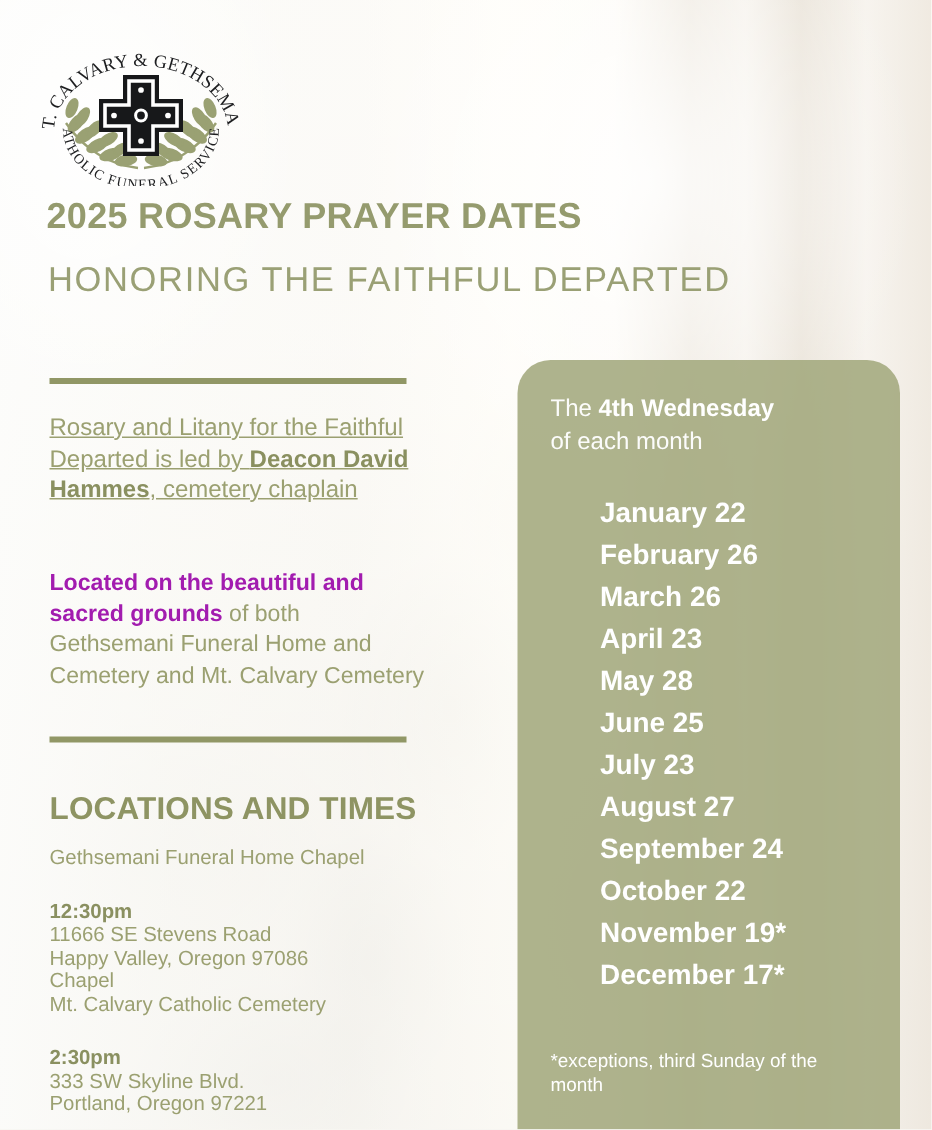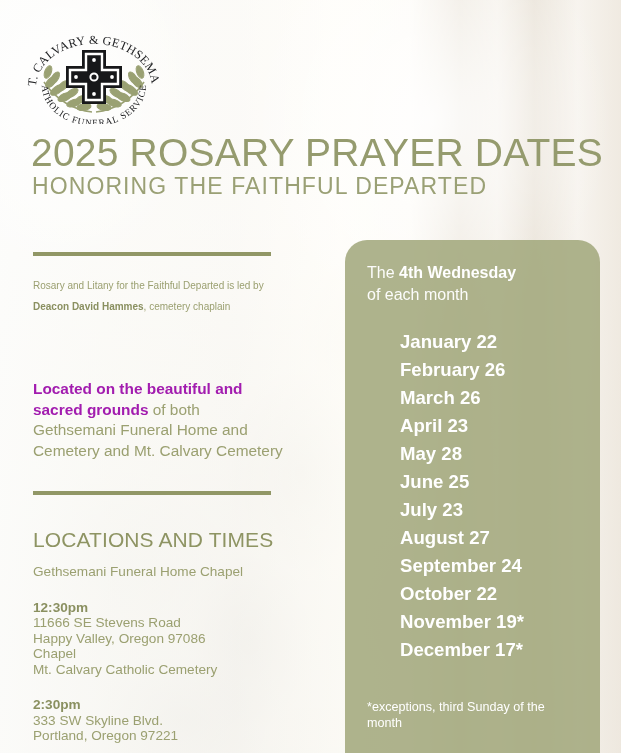--- a/index.html
+++ b/index.html
@@ -66,21 +66,21 @@
 
   .content { position:absolute; inset:0; }
 
   
   .logo { position:absolute; left:22px; top:26px; width:144px; height:98px; }
   .logo svg { display:block; width:144px; height:98px; }
 
   
   .title {
     position:absolute; left:31px; top:131px;
-    font-size:39px; font-weight:normal;
+    font-size:24px; font-weight:bold;
     letter-spacing:.2px;
     color:#959b6e;
     white-space:nowrap;
   }
   .subtitle {
     position:absolute; left:32px; top:173px;
     font-family:Liberation Sans, sans-serif;
     font-size:23px; font-weight:normal;
     letter-spacing:1.1px;
     color:#9aa075;
@@ -88,35 +88,36 @@
   }
 
   
   .divider { position:absolute; height:4px; background:#919766; }
   .divider-top    { left:33px; top:252px; width:238px; }
   .divider-bottom { left:33px; top:491px; width:238px; }
 
   
   .lead {
     position:absolute; left:33px; top:276px; width:248px;
-    font-size:10px; line-height:20.5px;
+    font-size:16px; line-height:20.5px;
     color:#9ba071;
+    text-decoration:underline;
   }
   .lead b { color:#8a9060; font-weight:bold; }
 
   .located {
     position:absolute; left:33px; top:379px; width:250px;
     font-size:15.4px; line-height:20.5px;
     color:#9ba071;
   }
   .located b { color:#a21caf; font-weight:bold; }
 
   .loc-heading {
     position:absolute; left:33px; top:528px;
-    font-size:21px; font-weight:normal;
+    font-size:21px; font-weight:bold;
     letter-spacing:.1px;
     color:#8e9463;
     white-space:nowrap;
   }
 
   .loc-block { position:absolute; left:33px; width:270px; color:#9ba071; }
   .loc-1 { top:564px; }
   .loc-2 { top:646px; }
   .loc-block .ln { font-size:13.6px; line-height:15.6px; white-space:nowrap; }
   .loc-block .ln.name { font-size:13.6px; }

